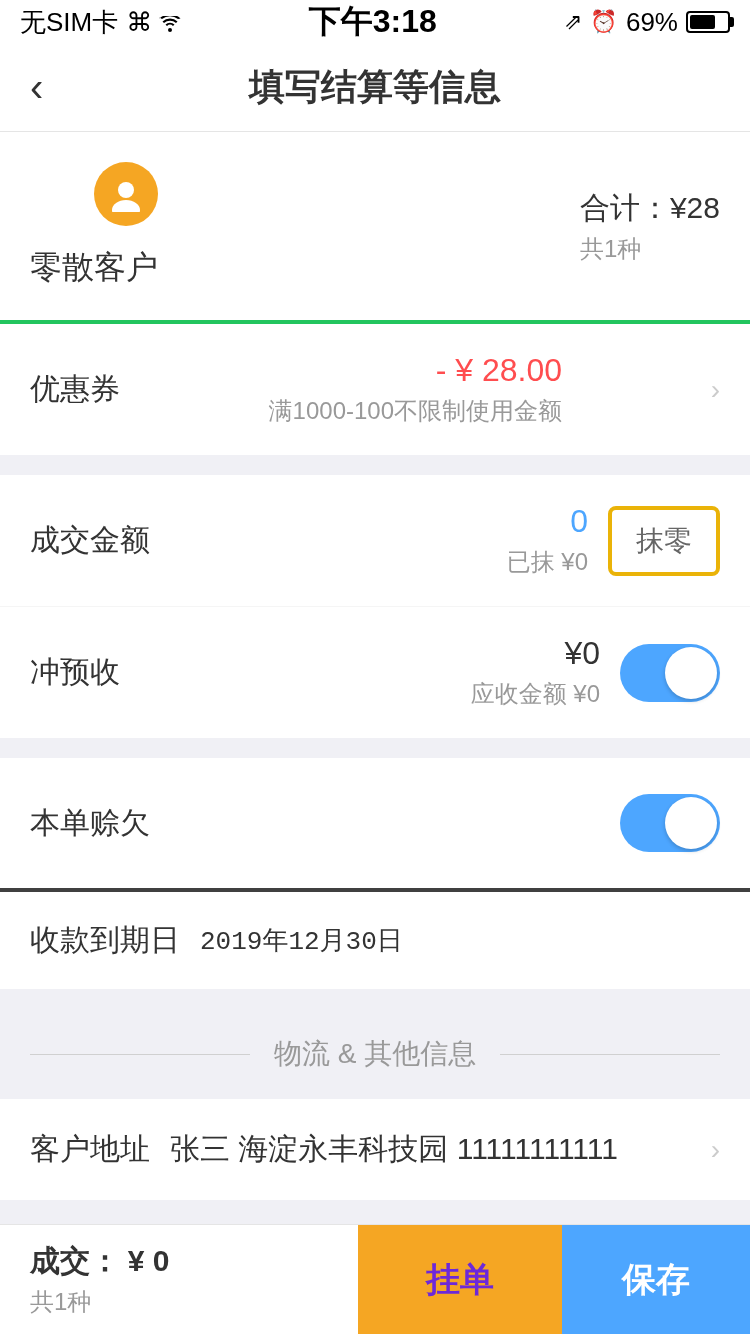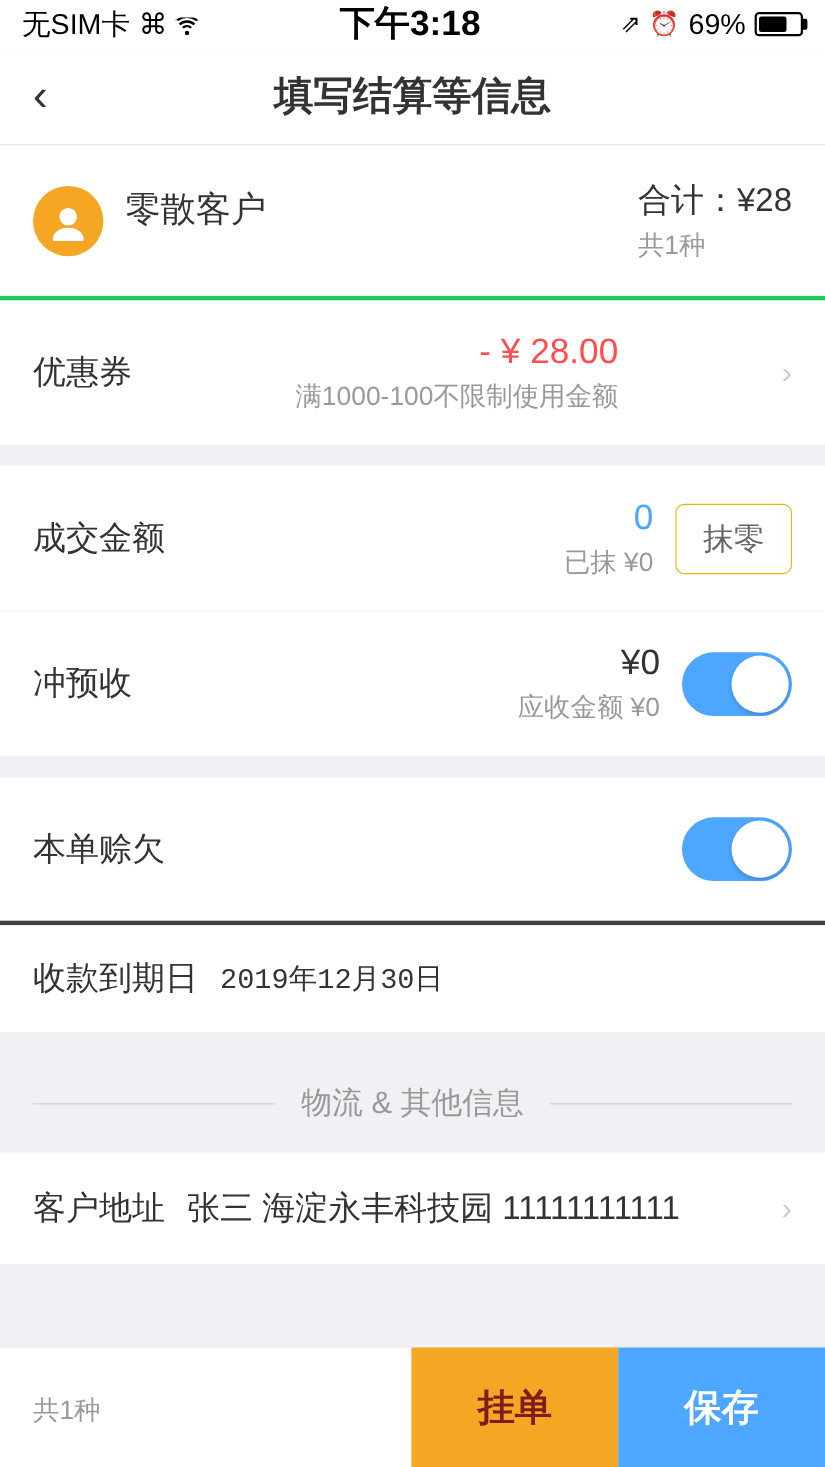--- a/index.html
+++ b/index.html
@@ -55,21 +55,21 @@
     }
 
     
     .customer-row {
       display: flex;
       align-items: center;
       justify-content: space-between;
       padding: 30px 30px;
       background: #fff;
     }
-    .customer-left { display: flex; align-items: flex-start; gap: 20px; }
+    .customer-left { display: flex; align-items: flex-end; gap: 20px; flex-direction: column; }
     .customer-avatar {
       width: 64px; height: 64px; border-radius: 50%; background: #f5a623;
       display: flex; align-items: center; justify-content: center;
       font-size: 36px; color: #fff;
     }
     .customer-name { font-size: 32px; color: #333; }
     .customer-right { }
     .total-amount { font-size: 30px; color: #333; }
     .total-count { font-size: 24px; color: #999; margin-top: 4px; }
 
@@ -94,21 +94,21 @@
       align-items: center;
       justify-content: space-between;
       padding: 28px 30px;
       background: #fff;
       border-bottom: 1px solid #f5f5f5;
     }
     .form-label { font-size: 30px; color: #333; }
     .form-right { display: flex; align-items: center; gap: 20px; }
     .amount-value { font-size: 32px; color: #4da6ff; }
     .round-btn {
-      border: 1px solid #eab308; border-radius: 8px; padding: 12px 24px;
+      border: 4px solid #eab308; border-radius: 8px; padding: 12px 24px;
       font-size: 28px; color: #666; background: #fff; cursor: pointer;
     }
     .sub-text { font-size: 24px; color: #999; margin-top: 6px; text-align: right; }
 
     
     .toggle {
       width: 100px; height: 58px; border-radius: 29px; background: #4da6ff;
       position: relative; cursor: pointer;
     }
     .toggle-knob {
@@ -175,23 +175,23 @@
       border-top: 1px solid #e5e5e5;
     }
     .bottom-summary {
       flex: 1;
       padding: 0 30px;
     }
     .bottom-summary-top { font-size: 28px; color: #333; }
     .bottom-summary-top span { font-size: 30px; font-weight: 600; color: #333; }
     .bottom-summary-bottom { font-size: 24px; color: #999; margin-top: 4px; }
     .btn-hold {
-      width: 188px; height: 110px; background: #f5a623;
+      width: 204px; height: 110px; background: #f5a623;
       display: flex; align-items: center; justify-content: center;
-      font-size: 34px; color: #7f1d1d; font-weight: 600; cursor: pointer;
+      font-size: 34px; color: #6d28d9; font-weight: 600; cursor: pointer;
     }
     .btn-save {
       width: 188px; height: 110px; background: #4da6ff;
       display: flex; align-items: center; justify-content: center;
       font-size: 34px; color: #fff; font-weight: 600; cursor: pointer;
     }
   </style>
 </head>
 <body>
 
@@ -300,17 +300,21 @@
       <span class="address-label">客户地址</span>
       <span class="address-value">张三 海淀永丰科技园 11111111111</span>
       <span class="chevron-right">›</span>
     </div>
   </div>
 
 </div>
 
 <div class="bottom-bar">
   <div class="bottom-summary">
+    <div class="bottom-summary-top">
+      <span>成交：</span>
+      <span>¥ 0</span>
+    </div>
     <div class="bottom-summary-bottom">共1种</div>
   </div>
   <div class="btn-hold">挂单</div>
   <div class="btn-save">保存</div>
 </div>
 
 </body></html>

